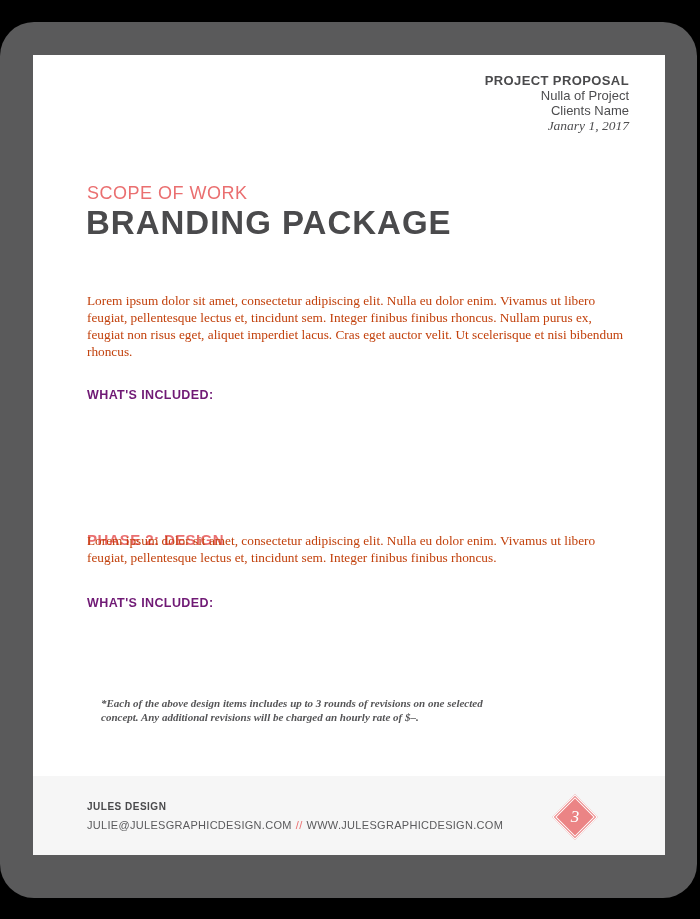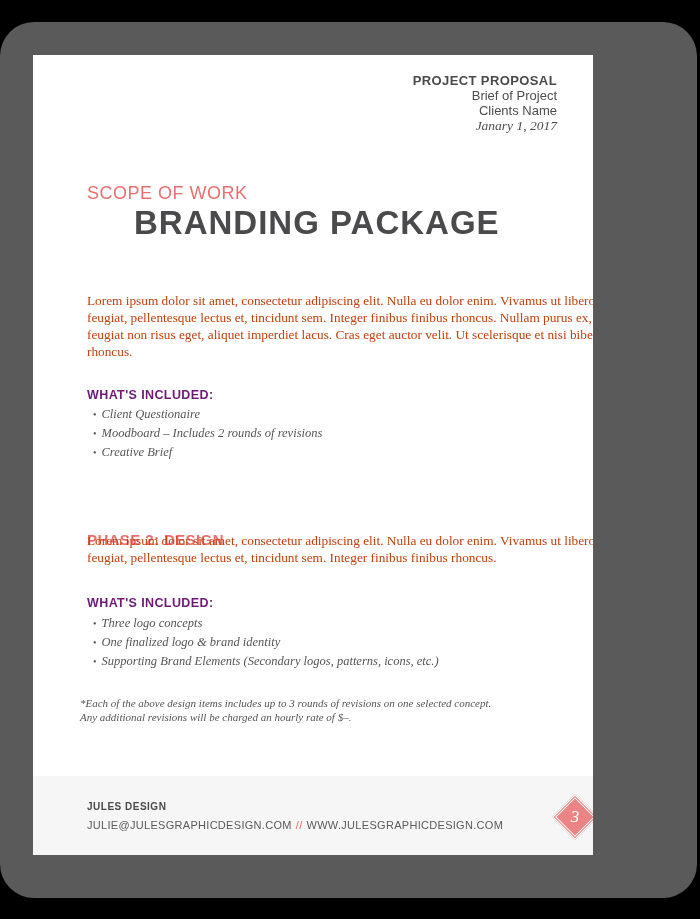--- a/index.html
+++ b/index.html
@@ -2,53 +2,53 @@
 <html><head>
 <meta charset="utf-8">
 <style>
   html, body { margin:0; padding:0; }
   body { width:700px; height:919px; background:#000; position:relative; overflow:hidden; }
   .frame {
     position:absolute; left:0; top:22px; width:697px; height:876px;
     background:#5a5a5b; border-radius:34px;
   }
   .page {
-    position:absolute; left:33px; top:55px; width:560px; height:800px;
+    position:absolute; left:33px; top:55px; width:632px; height:800px;
     background:#ffffff; overflow:hidden;
   }
   .sans { font-family:"Liberation Sans", "DejaVu Sans", sans-serif; }
   .serif { font-family:"Liberation Serif", "DejaVu Serif", serif; }
   .meta {
     position:absolute; right:36px; top:18px; text-align:right;
     font-size:13px; line-height:15px; color:#4d4d4f;
   }
   .meta .title { font-weight:bold; letter-spacing:0.4px; color:#4a4a4c; }
   .meta .date { font-style:italic; font-family:"Liberation Serif","DejaVu Serif",serif; font-size:13.5px; }
   .coral { color:#ea6f70;text-align:center; }
   .scope {
     position:absolute; left:54px; top:128px; font-size:18px; letter-spacing:0.5px;
   }
   .headline {
     position:absolute; left:53px; top:149px; font-size:33px; font-weight:bold;
-    color:#4a4a4c; letter-spacing:1px;margin-left:48px;
+    color:#4a4a4c; letter-spacing:1px;
   }
   .phase-title { position:absolute; left:54px; font-size:15px; letter-spacing:0.4px; }
   .body-text {
     position:absolute; left:54px; width:540px; font-size:13.3px; line-height:17px;
     color:#c2410c;
   }
   .inc-title {
     position:absolute; left:54px; font-size:12.5px; font-weight:bold; color:#701a75; letter-spacing:0.4px;
   }
   .list { position:absolute; left:60px; margin:0; padding:0; list-style:none; }
   .list li { font-size:12.5px; line-height:19px; font-style:italic; color:#555557; }
   .bullet { font-style:normal; margin-right:5px; font-size:10px; }
   .note {
-    position:absolute; left:47px; top:641px; width:420px; font-size:11px; line-height:14px;
-    font-style:italic; color:#555557;
+    position:absolute; left:68px; top:641px; width:420px; font-size:11px; line-height:14px;
+    font-style:italic; color:#555557;font-weight:bold;
   }
   .footer {
     position:absolute; left:0; top:721px; width:632px; height:79px; background:#f6f6f6;
   }
   .brand { position:absolute; left:54px; top:25px; font-size:10px; font-weight:bold; color:#4a4a4c; letter-spacing:0.5px; }
   .contact { position:absolute; left:54px; top:43px; font-size:11px; color:#5a5a5c; letter-spacing:0.3px; }
   .sep { color:#ea6f70; margin:0 4px; }
   .diamond-wrap {
     position:absolute; left:519px; top:18px; width:46px; height:46px;
   }
@@ -66,44 +66,34 @@
 </style>
 </head>
 <body>
 
 <div class="frame"></div>
 
 <div class="page">
 
   <div class="meta sans">
     <div class="title">PROJECT PROPOSAL</div>
-    <div>Brief of Project</div>
+    <div>Nulla of Project</div>
     <div>Clients Name</div>
     <div class="date">Janary 1, 2017</div>
   </div>
 
   <div class="scope sans coral">SCOPE OF WORK</div>
   <div class="headline sans">BRANDING PACKAGE</div>
 
   <div class="body-text serif" style="top:237px;">Lorem ipsum dolor sit amet, consectetur adipiscing elit. Nulla eu dolor enim. Vivamus ut libero feugiat, pellentesque lectus et, tincidunt sem. Integer finibus finibus rhoncus. Nullam purus ex, feugiat non risus eget, aliquet imperdiet lacus. Cras eget auctor velit. Ut scelerisque et nisi bibendum rhoncus.</div>
   <div class="inc-title sans" style="top:333px;">WHAT'S INCLUDED:</div>
-  <ul class="list serif" style="top:350px;">
-    <li><span class="bullet">•</span><span>Client Questionaire</span></li>
-    <li><span class="bullet">•</span><span>Moodboard – Includes 2 rounds of revisions</span></li>
-    <li><span class="bullet">•</span><span>Creative Brief</span></li>
-  </ul>
 
   <div class="phase-title sans coral" style="top:476px;font-weight:bold;">PHASE 2: DESIGN</div>
   <div class="body-text serif" style="top:477px;">Lorem ipsum dolor sit amet, consectetur adipiscing elit. Nulla eu dolor enim. Vivamus ut libero feugiat, pellentesque lectus et, tincidunt sem. Integer finibus finibus rhoncus.</div>
   <div class="inc-title sans" style="top:541px;">WHAT'S INCLUDED:</div>
-  <ul class="list serif" style="top:559px;">
-    <li><span class="bullet">•</span><span>Three logo concepts</span></li>
-    <li><span class="bullet">•</span><span>One finalized logo &amp; brand identity</span></li>
-    <li><span class="bullet">•</span><span>Supporting Brand Elements (Secondary logos, patterns, icons, etc.)</span></li>
-  </ul>
 
   <div class="note serif">*Each of the above design items includes up to 3 rounds of revisions on one selected concept. Any additional revisions will be charged an hourly rate of $–.</div>
 
   <div class="footer">
     <div class="brand sans">JULES DESIGN</div>
     <div class="contact sans">
       <span>JULIE@JULESGRAPHICDESIGN.COM</span><span class="sep">//</span><span>WWW.JULESGRAPHICDESIGN.COM</span>
     </div>
     <div class="diamond-wrap">
       <div class="diamond">

